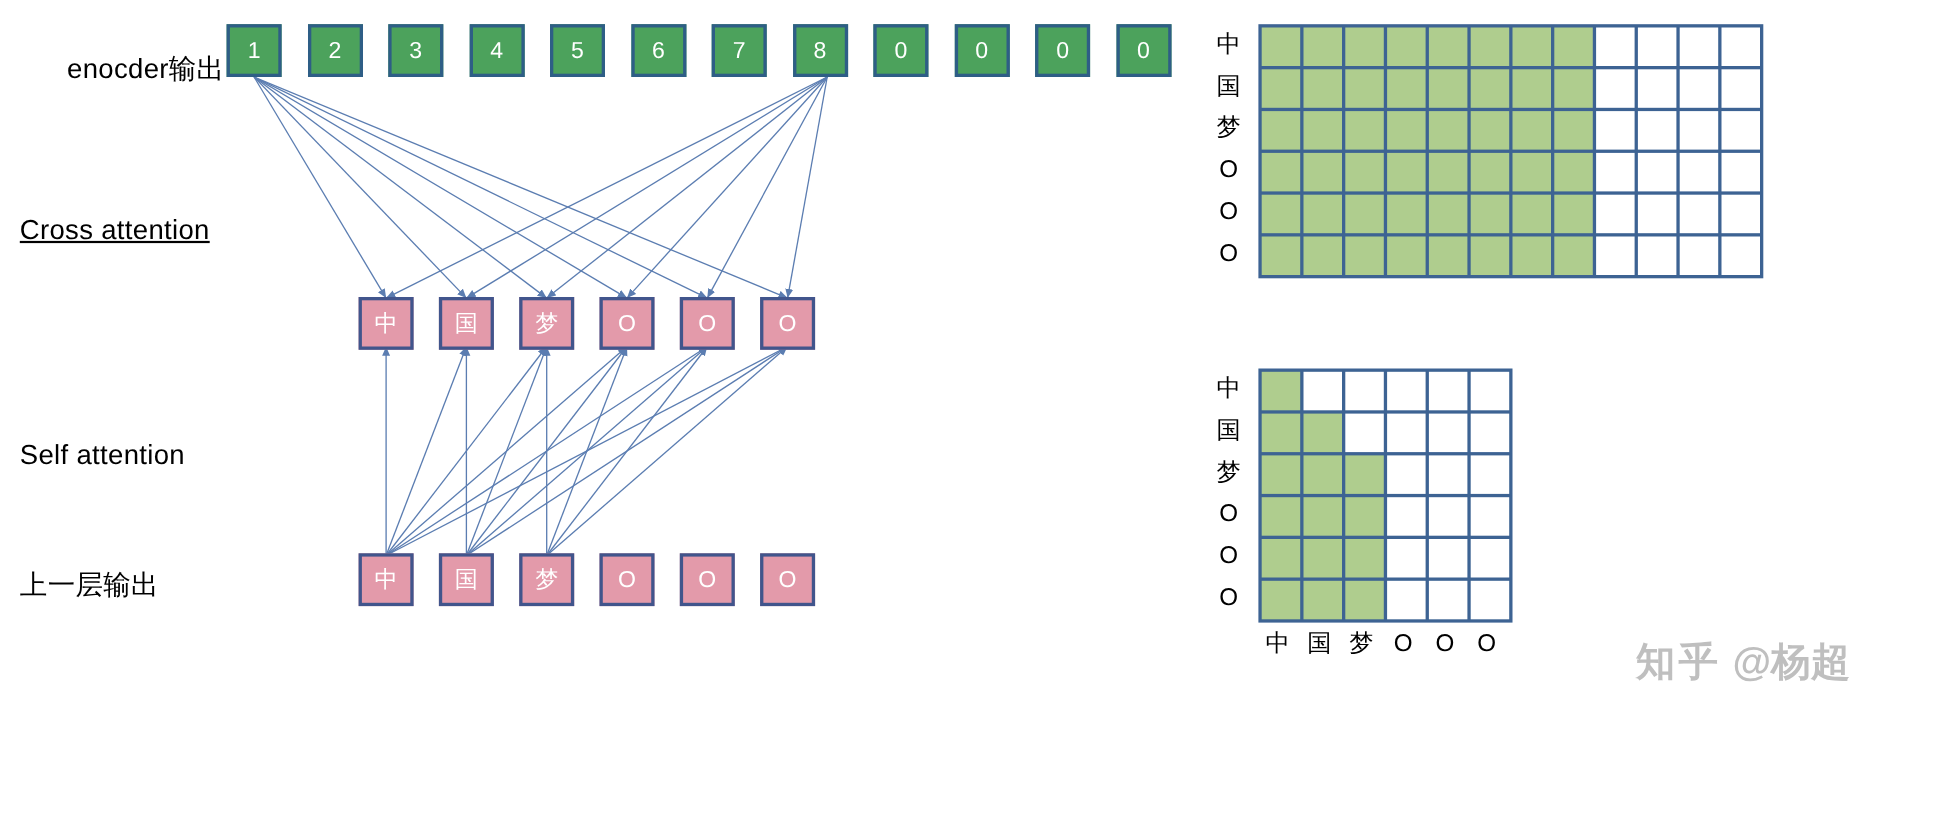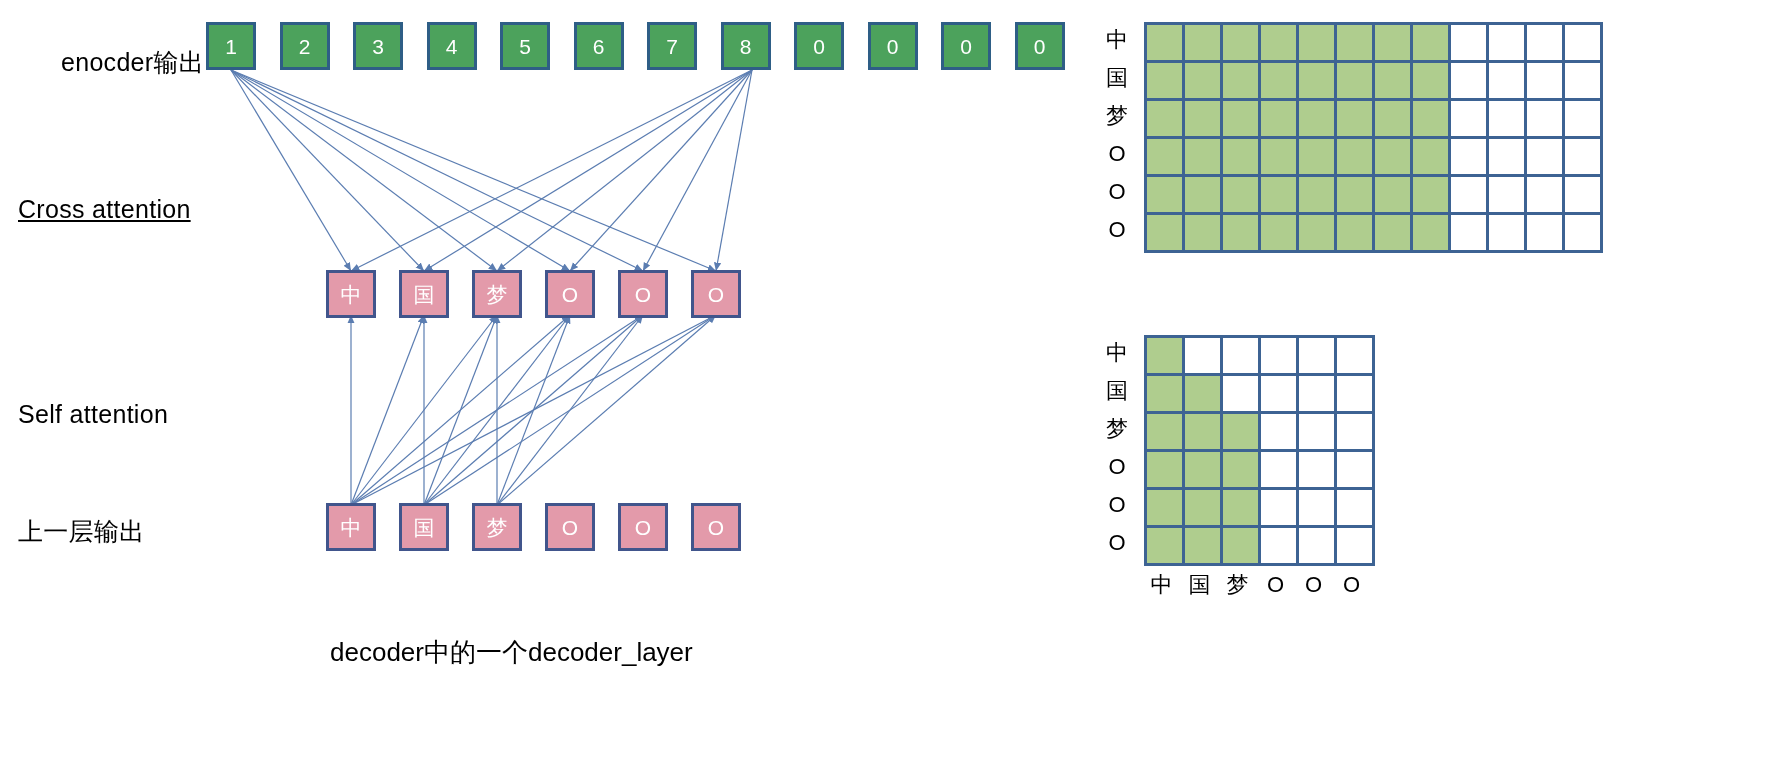--- a/index.html
+++ b/index.html
@@ -318,16 +318,19 @@
       <div class="collabels" style="left: 44px; top: 239px;">
         <div class="mlabel" style="left: 0px; top: 0px; width: 35px;">中</div>
         <div class="mlabel" style="left: 38px; top: 0px; width: 35px;">国</div>
         <div class="mlabel" style="left: 76px; top: 0px; width: 35px;">梦</div>
         <div class="mlabel" style="left: 114px; top: 0px; width: 35px;">O</div>
         <div class="mlabel" style="left: 152px; top: 0px; width: 35px;">O</div>
         <div class="mlabel" style="left: 190px; top: 0px; width: 35px;">O</div>
       </div>
     </div>
 
-  <div class="caption" style="left:330px; top:635px;">decoder中的一个decoder_layer</div>
-
+
+  <div class="wm" style="left:1487px; top:578px;">
+    <span class="zh">知乎</span>
+    <span class="handle">@杨超</span>
+  </div>
 
 </div>
 
 </body></html>

